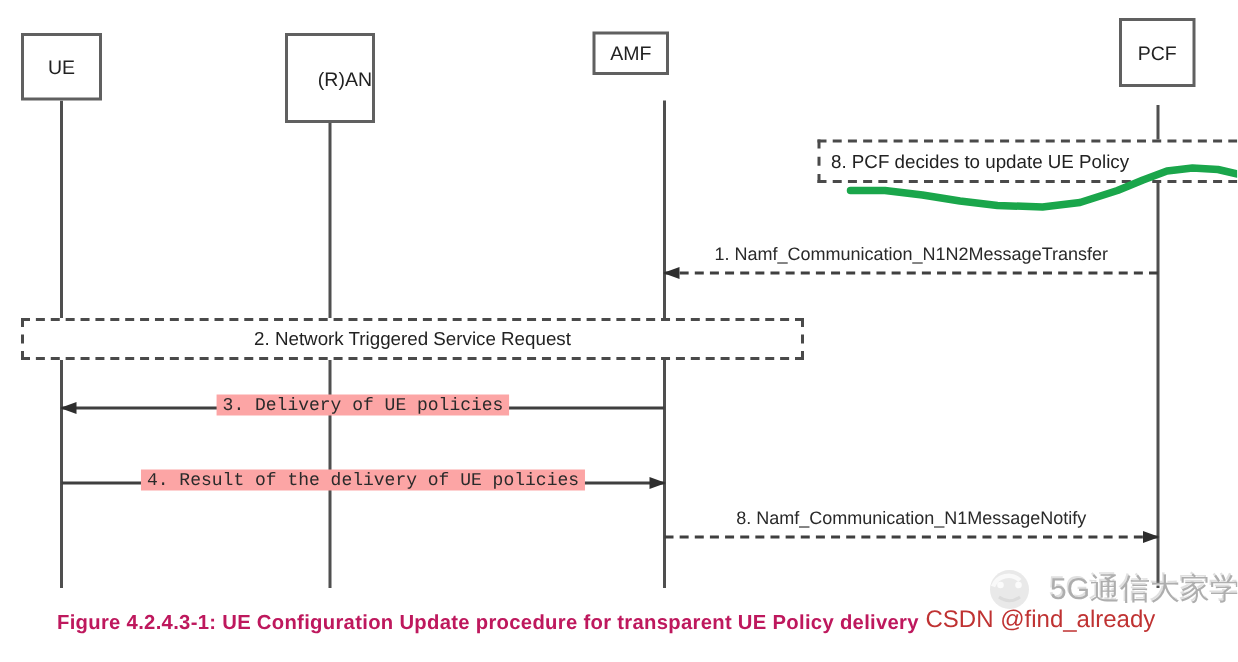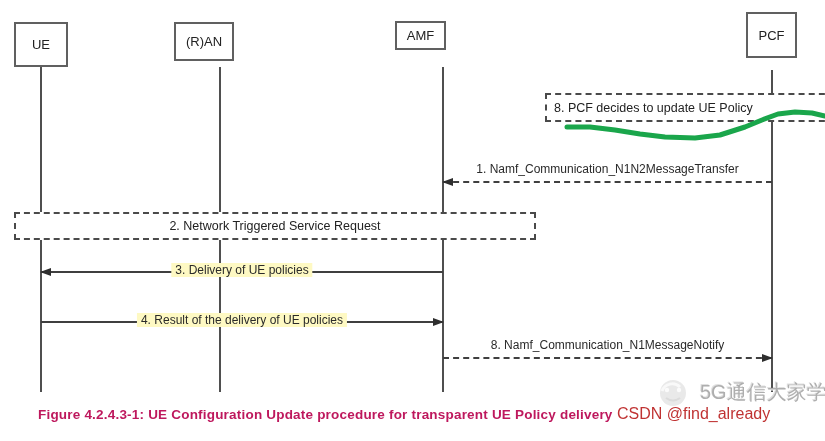--- a/index.html
+++ b/index.html
@@ -28,21 +28,21 @@
   .msg .line { position:absolute; left:0; right:0; top:0; height:0; border-top:2px solid #3f3f3f; }
   .msg.dashed .line { border-top-style:dashed; }
   .head { position:absolute; width:0; height:0; top:-3px; }
   .head.left  { left:-1px;  border-top:4px solid transparent; border-bottom:4px solid transparent; border-right:11px solid #2e2e2e; }
   .head.right { right:-1px; border-top:4px solid transparent; border-bottom:4px solid transparent; border-left:11px solid #2e2e2e; }
   .msg-label {
     position:absolute; font-size:12px; color:#2a2a2a; white-space:nowrap;
     left:50%; transform:translateX(-50%);
   }
   .msg-label.above { top:-19px; }
-  .msg-label.online { top:-8px; background:#fef9c3; padding:0 4px; }
+  .msg-label.online { top:-8px; background:#fca5a5; padding:0 4px;font-family:Liberation Mono, monospace; }
   
   .caption {
     position:absolute; left:38px; top:407px; font-size:13.5px; font-weight:bold;
     color:#be185d; white-space:nowrap; z-index:4; letter-spacing:.2px;
   }
   
   .wm-logo { position:absolute; left:652px; top:377px; z-index:5; opacity:.75; }
   .wm-brand {
     position:absolute; left:700px; top:379px; z-index:5; font-size:20px;
     color:#aeaeae; white-space:nowrap;
@@ -57,21 +57,21 @@
   .annotation-layer { position:absolute; left:0; top:0; z-index:6; pointer-events:none; }
 </style>
 </head>
 <body>
 
 <div class="stage">
 
   <div class="entity" style="left:14px; top:22px; width:54px; height:45px;text-align:center;">
     <span>UE</span>
   </div>
-  <div class="entity" style="left:174px; top:22px; width:60px; height:39px;">
+  <div class="entity" style="left:190px; top:22px; width:60px; height:60px;justify-content:flex-end;">
     <span>(R)AN</span>
   </div>
   <div class="entity" style="left:395px; top:21px; width:51px; height:29px;">
     <span>AMF</span>
   </div>
   <div class="entity" style="left:746px; top:12px; width:51px; height:46px;">
     <span>PCF</span>
   </div>
 
   <div class="lifeline" style="left:40px;  top:67px; height:325px;"></div>

